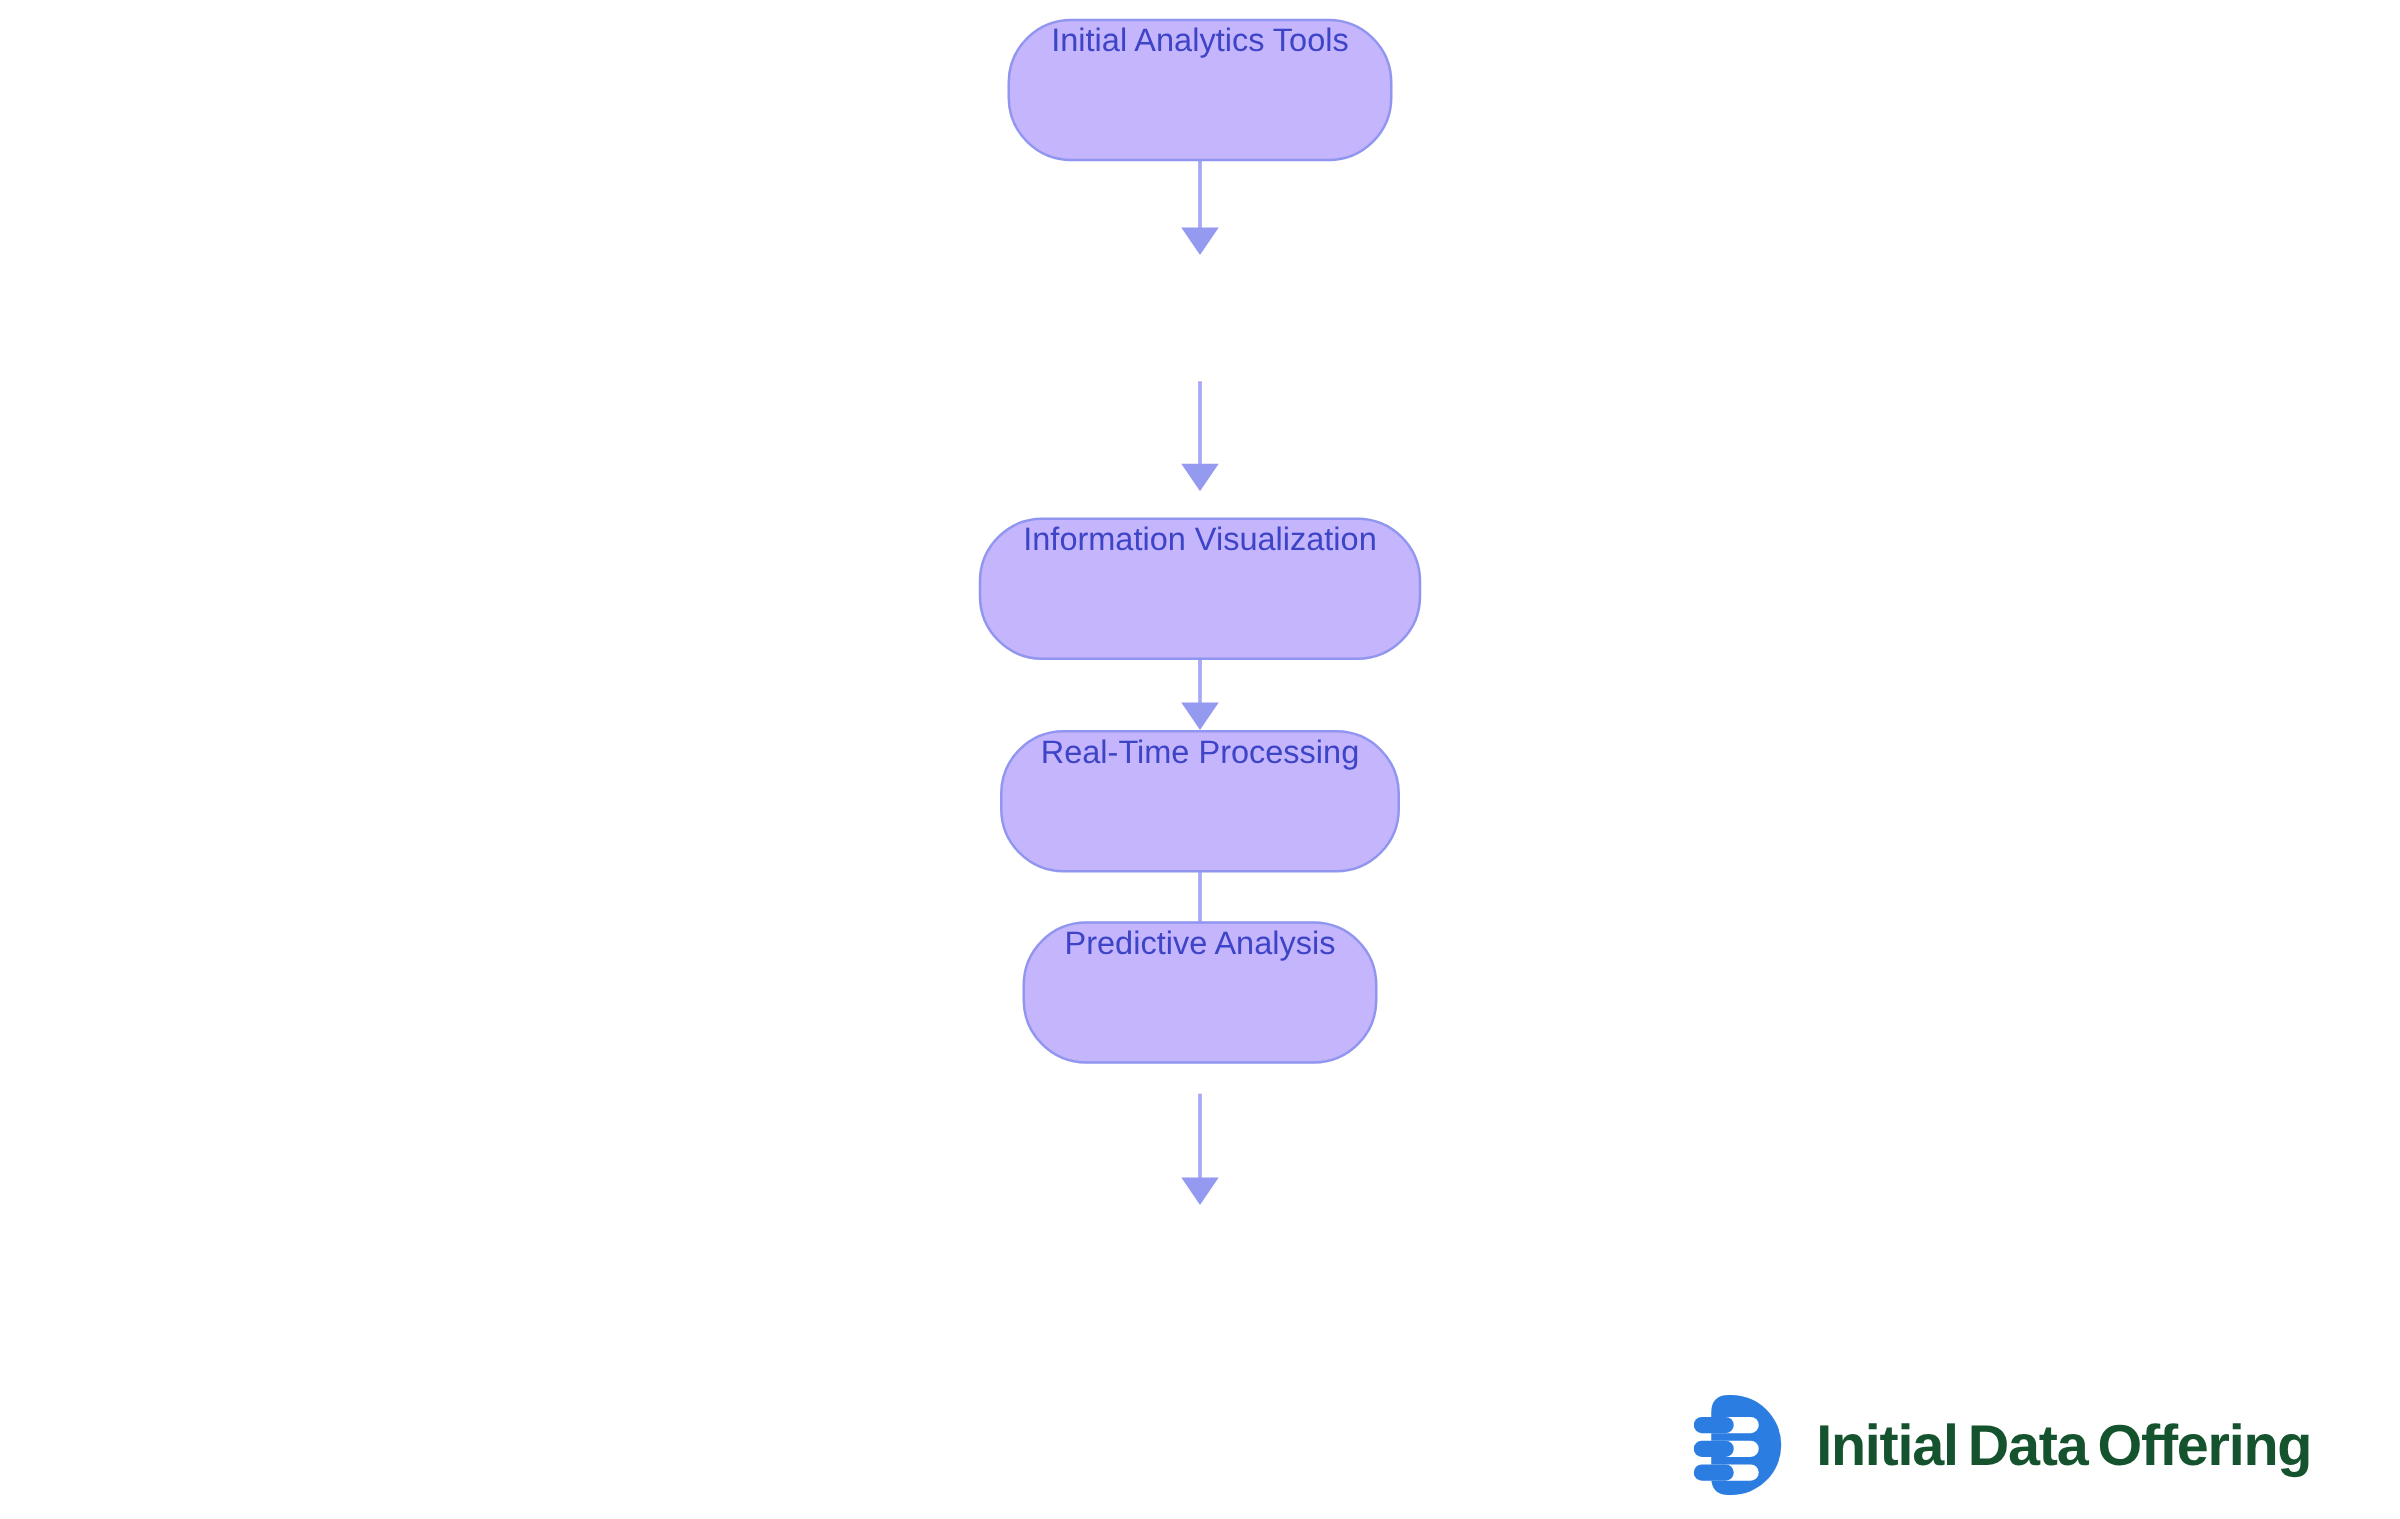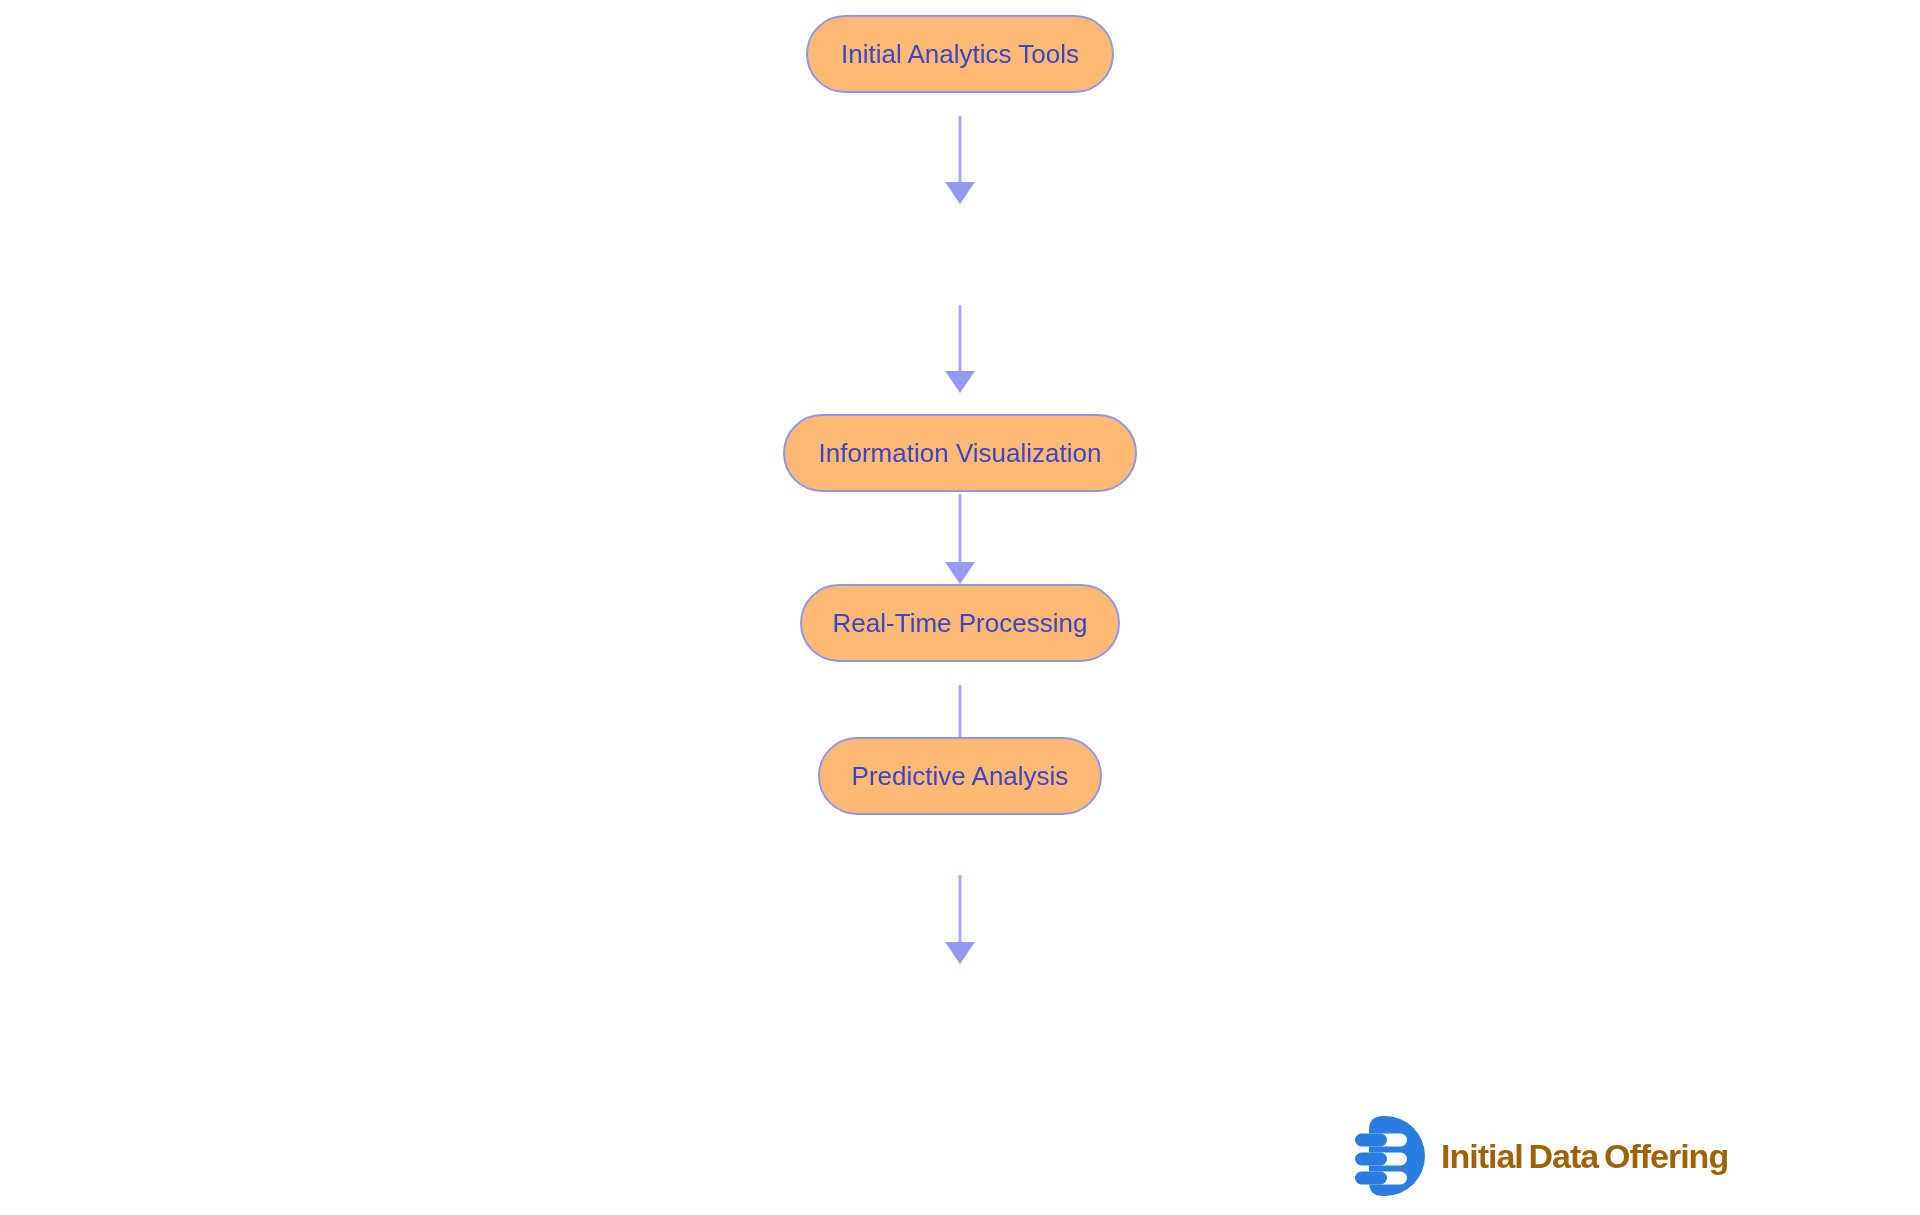--- a/index.html
+++ b/index.html
@@ -19,27 +19,27 @@
   }
   .arrow-layer {
     position: absolute;
     left: 0; top: 0;
     width: 1920px;
     height: 1215px;
     pointer-events: none;
   }
   .node {
     position: absolute;
-    height: 78px;
+    height: 114px;
     box-sizing: border-box;
-    background: #fdba74;
+    background: #c4b5fd;
     border: 2px solid #9096ef;
     border-radius: 51px;
     display: flex;
-    align-items: center;
+    align-items: flex-start;
     justify-content: center;
     color: #3d44c6;
     font-size: 26px;
     white-space: nowrap;
   }
   .n1 { left: 806px; top: 15px;  width: 308px; }
   .n2 { left: 833px; top: 204px; width: 252px; }
   .n3 { left: 783px; top: 414px; width: 354px; }
   .n4 { left: 800px; top: 584px; width: 320px; }
   .n5 { left: 818px; top: 737px; width: 284px; }
@@ -48,26 +48,27 @@
   .logo {
     position: absolute;
     left: 1355px;
     top: 1114px;
     height: 84px;
     display: flex;
     align-items: center;
     gap: 14px;
   }
   .logo-text {
-    color: #a16207;
-    font-size: 34px;
+    color: #14532d;
+    font-size: 46px;
     font-weight: 700;
     letter-spacing: -1px;
     word-spacing: -0.08em;
     white-space: nowrap;
+    margin-left: 12px;
   }
 </style>
 </head>
 <body>
 
 <div class="canvas">
 
   <svg class="arrow-layer" width="1920" height="1215" viewBox="0 0 1920 1215">
     <g>
       <line x1="960" y1="116" x2="960" y2="183" stroke="#a6aaf4" stroke-width="3"></line>

